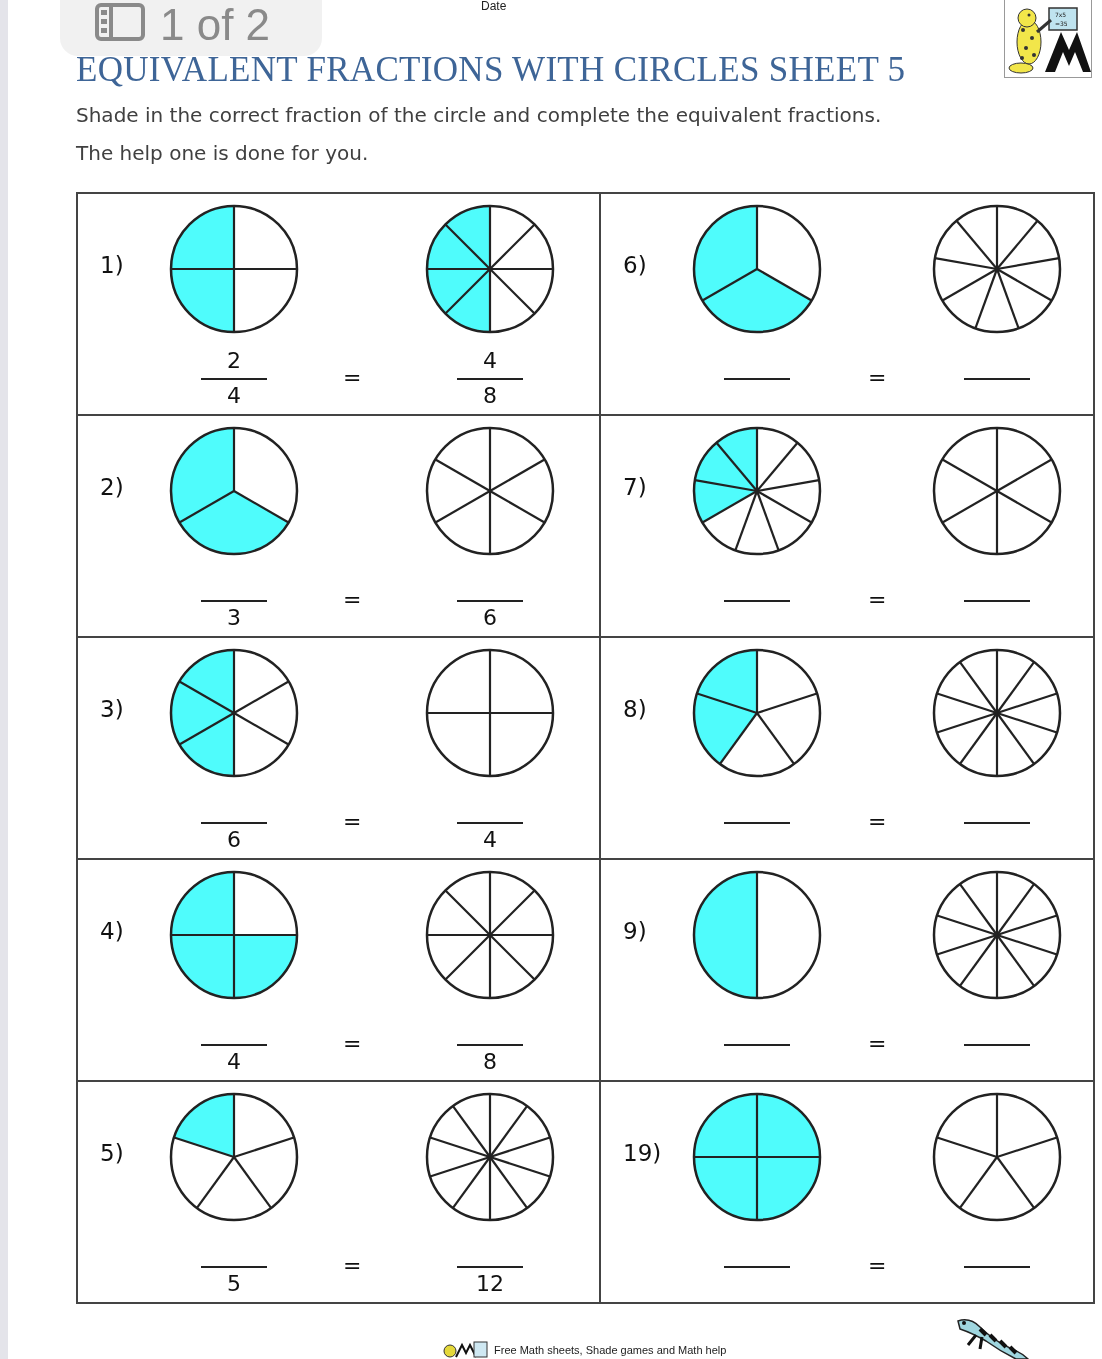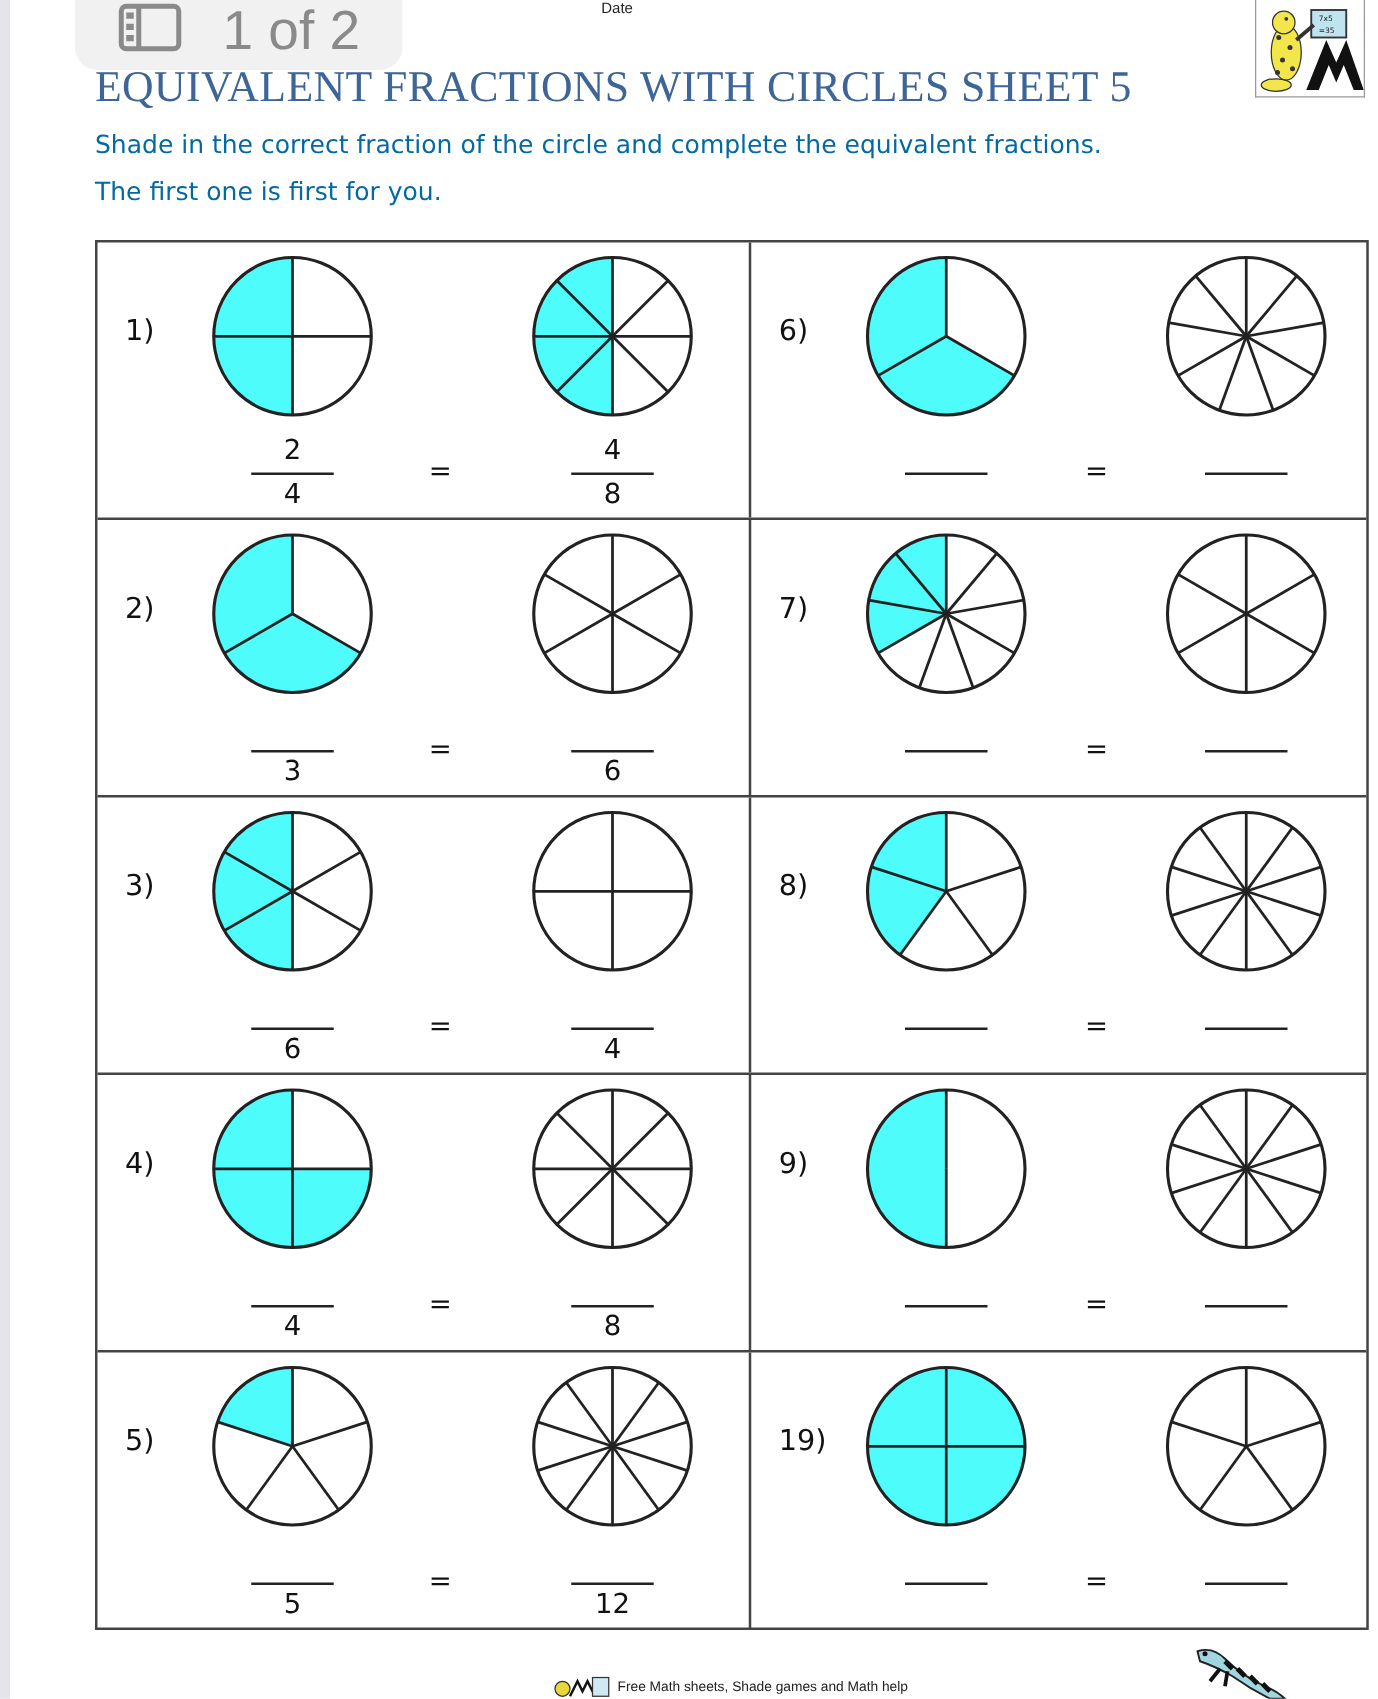--- a/index.html
+++ b/index.html
@@ -7,28 +7,28 @@
     width:1102px; height:1359px; position:relative; overflow:hidden;
     background:#ffffff; font-family:"DejaVu Sans", sans-serif; color:#111;
   }
   .left-strip { position:absolute; left:0; top:0; width:8px; height:1359px; background:#e4e4ea; }
   .page-indicator {
     position:absolute; left:60px; top:-12px; width:262px; height:68px;
     background:rgba(240,240,240,0.95); border-radius:0 0 18px 18px;
     display:flex; align-items:center; gap:14px; padding-left:34px; box-sizing:border-box;
   }
   .page-indicator .pi-icon { width:52px; height:40px; }
-  .page-indicator .pi-text { font-family:"Liberation Sans", sans-serif; font-size:44px; color:#8a8a8a; line-height:1; margin-top:6px;margin-left:18px; }
+  .page-indicator .pi-text { font-family:"Liberation Sans", sans-serif; font-size:44px; color:#8a8a8a; line-height:1; margin-top:6px; }
   .date-label { position:absolute; left:481px; top:-1px; font-family:"Liberation Sans", sans-serif; font-size:12px; color:#222; }
   .logo { position:absolute; left:1004px; top:0; width:86px; height:77px; border:1px solid #999; border-top:none; background:#fff; }
   .title {
     position:absolute; left:76px; top:50px; font-family:"Liberation Serif", "DejaVu Serif", serif;
     font-size:35px; color:#3e6597; letter-spacing:0.3px; white-space:nowrap;
   }
-  .instr { position:absolute; left:76px; font-family:"DejaVu Sans", sans-serif; font-size:20px; color:#0369a1; white-space:nowrap; }
+  .instr { position:absolute; left:76px; font-family:"DejaVu Sans", sans-serif; font-size:20px; color:#404040; white-space:nowrap; }
   .instr.l1 { top:103px; }
   .instr.l2 { top:141px; }
 
   .sheet {
     position:absolute; left:76px; top:192px; width:1019px; height:1112px;
     border:2px solid #444; box-sizing:border-box;
   }
   .row { position:absolute; left:0; width:1015px; height:222px; border-bottom:2px solid #444; box-sizing:border-box; }
   .row:last-child { border-bottom:none; }
   .cell { position:absolute; top:0; height:100%; }
@@ -80,21 +80,21 @@
       <circle cx="29" cy="55" r="2" fill="#333"></circle>
     <circle cx="17" cy="58" r="2" fill="#333"></circle>
       <circle cx="24" cy="15" r="1.5" fill="#333"></circle>
     <line x1="32" y1="32" x2="46" y2="20" stroke="#333" stroke-width="3"></line>
     <ellipse cx="16" cy="68" rx="12" ry="5" fill="#f2e64a" stroke="#333" stroke-width="1"></ellipse>
   </svg>
 </div>
 
 <div class="title">EQUIVALENT FRACTIONS WITH CIRCLES SHEET 5</div>
 <div class="instr l1">Shade in the correct fraction of the circle and complete the equivalent fractions.</div>
-<div class="instr l2">The first one is first for you.</div>
+<div class="instr l2">The help one is done for you.</div>
 
 <div class="sheet" id="sheet">
     <div class="row" style="top: 0px;">
       <div class="cell left">
         <div class="qnum">1)</div>
         <svg viewBox="0 0 134 134" width="134" height="134" class="circle" style="left: 89px;">
           <path d="M67,67 L67,4 A63,63 0 0 0 66.99999999999999,130 Z" fill="#4ffcfc"></path>
           <circle cx="67" cy="67" r="63" fill="none" stroke="#222222" stroke-width="2.5"></circle>
           <line x1="67" y1="67" x2="67" y2="4" stroke="#222222" stroke-width="2.2"></line>
           <line x1="67" y1="67" x2="130" y2="67" stroke="#222222" stroke-width="2.2"></line>

